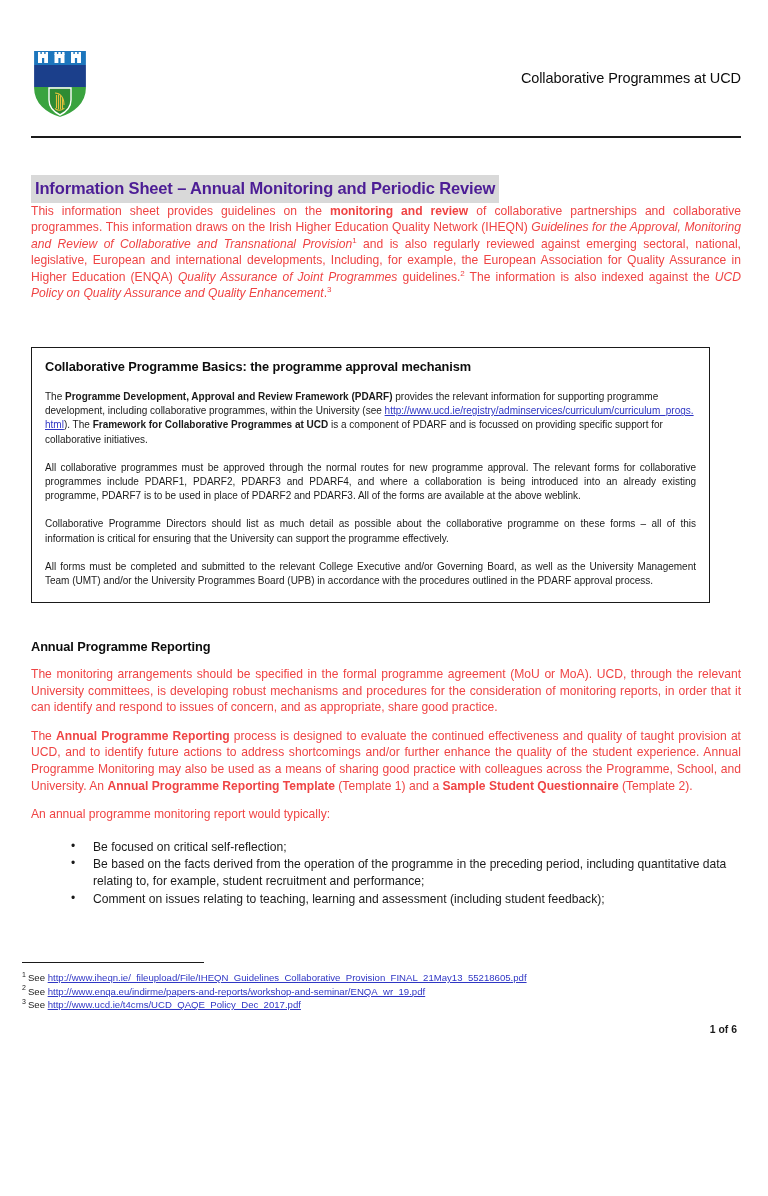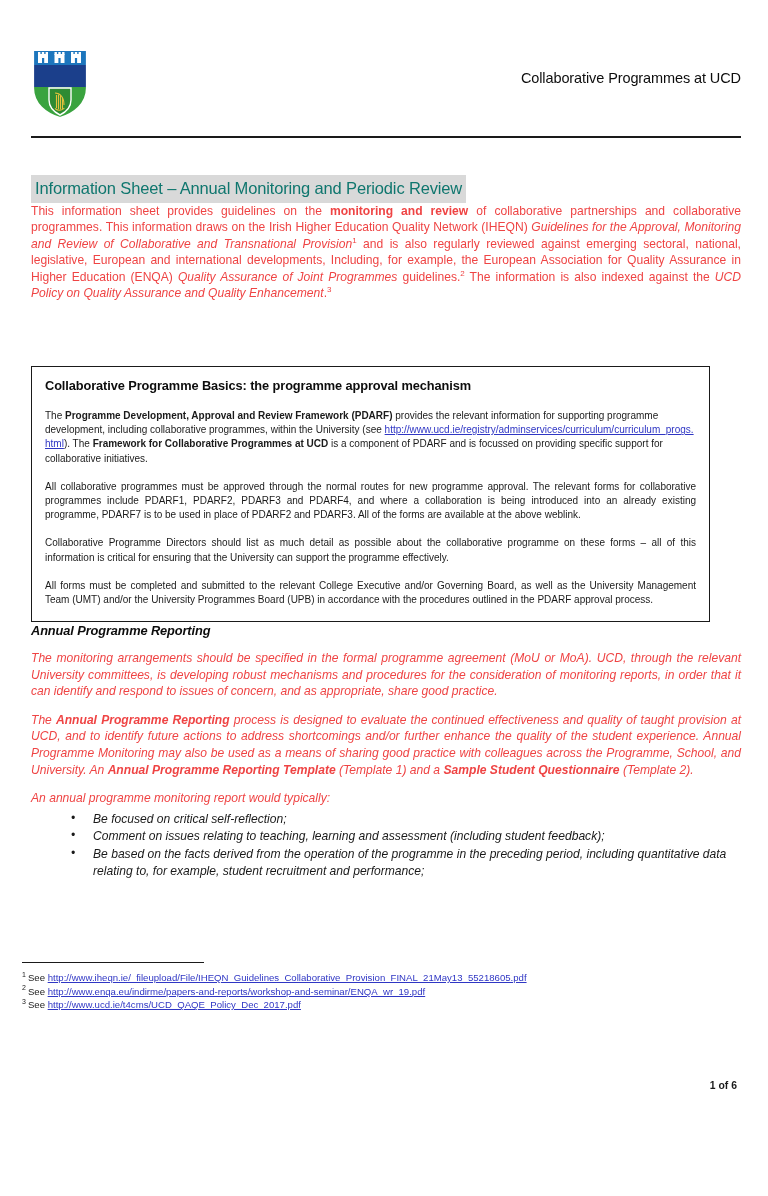--- a/index.html
+++ b/index.html
@@ -62,23 +62,23 @@
   .content {
     position: absolute;
     top: 175px;
     left: 31px;
     width: 710px;
   }
 
   h1.sheet-title {
     margin: 0;
     font-size: 16.5px;
-    font-weight: normal;
+    font-weight: bold;
     letter-spacing: -0.15px;
-    color: #0f766e;
+    color: #4c1d95;
     line-height: 1.0;
   }
   .title-hl {
     background: #d9d9d9;
     padding: 5px 4px 6px 4px;
     display: inline-block;
   }
 
   p.para {
     margin: 0;
@@ -107,21 +107,20 @@
   
   .basics-box {
     position: absolute;
     top: 347px;
     left: 31px;
     width: 679px;
     height: 256px;
     border: 1.1px solid #1a1a1a;
     box-sizing: border-box;
     padding: 11px 13px 10px 13px;
-    margin-top: 19px;
   }
   .basics-box h2 {
     margin: 0 0 16px 0;
     font-size: 12.8px;
     font-weight: bold;
     letter-spacing: -0.1px;
     color: #0d0d0d;
   }
   .basics-box p {
     margin: 0 0 14px 0;
@@ -129,36 +128,35 @@
     line-height: 14.2px;
     text-align: justify;
     color: #1a1a1a;
   }
   .basics-box p.nojust { text-align: left; }
   .basics-box p:last-child { margin-bottom: 0; }
 
   
   .apr-section {
     position: absolute;
-    top: 623px;
+    top: 639px;
     left: 31px;
     width: 710px;
-    font-style: italic;
   }
   .apr-section h2 {
     margin: 0;
     font-size: 12.8px;
     font-weight: bold;
     letter-spacing: -0.1px;
     color: #0d0d0d;
   }
   .apr-section p.para { margin-top: 12px; }
 
   ul.bullets {
-    margin: 4px 0 0 0;
+    margin: 16px 0 0 0;
     padding: 0 0 0 40px;
     list-style: none;
   }
   ul.bullets li {
     font-size: 12.1px;
     line-height: 16.6px;
     color: #1a1a1a;
     position: relative;
     padding-left: 22px;
     margin-bottom: 1px;
@@ -191,21 +189,21 @@
     color: #1a1a1a;
     white-space: nowrap;
   }
   .footnote sup {
     font-size: 7px;
     margin-right: 2px;
   }
 
   .page-number {
     position: absolute;
-    top: 1080px;
+    top: 1024px;
     right: 31px;
     font-size: 10.4px;
     font-weight: bold;
     color: #1a1a1a;
   }
 </style>
 </head>
 <body>
 
 <div class="page">
@@ -284,22 +282,22 @@
     <h2>Annual Programme Reporting</h2>
 
     <p class="para">The monitoring arrangements should be specified in the formal programme agreement (MoU or MoA). UCD, through the relevant University committees, is developing robust mechanisms and procedures for the consideration of monitoring reports, in order that it can identify and respond to issues of concern, and as appropriate, share good practice.</p>
 
     <p class="para"><span>The </span><b>Annual Programme Reporting</b><span> process is designed to evaluate the continued effectiveness and quality of taught provision at UCD, and to identify future actions to address shortcomings and/or further enhance the quality of the student experience.  Annual Programme Monitoring may also be used as a means of sharing good practice with colleagues across the Programme, School, and University.   An </span><b>Annual Programme Reporting Template</b><span> (Template 1) and a </span><b>Sample Student Questionnaire</b><span> (Template 2).</span></p>
 
     <p class="para">An annual programme monitoring report would typically:</p>
 
     <ul class="bullets">
       <li>Be focused on critical self-reflection;</li>
+      <li>Be based on the facts derived from the operation of the programme in the preceding period, including quantitative data relating to, for example, student recruitment and performance;</li>
       <li>Comment on issues relating to teaching, learning and assessment (including student feedback);</li>
-      <li>Be based on the facts derived from the operation of the programme in the preceding period, including quantitative data relating to, for example, student recruitment and performance;</li>
     </ul>
   </div>
 
   <div class="footnotes">
     <div class="footnote-rule"></div>
 
     <div class="footnote"><sup>1</sup><span>See </span><a class="link" href="#">http://www.iheqn.ie/_fileupload/File/IHEQN_Guidelines_Collaborative_Provision_FINAL_21May13_55218605.pdf</a></div>
 
     <div class="footnote"><sup>2</sup><span>See </span><a class="link" href="#">http://www.enqa.eu/indirme/papers-and-reports/workshop-and-seminar/ENQA_wr_19.pdf</a></div>
 

